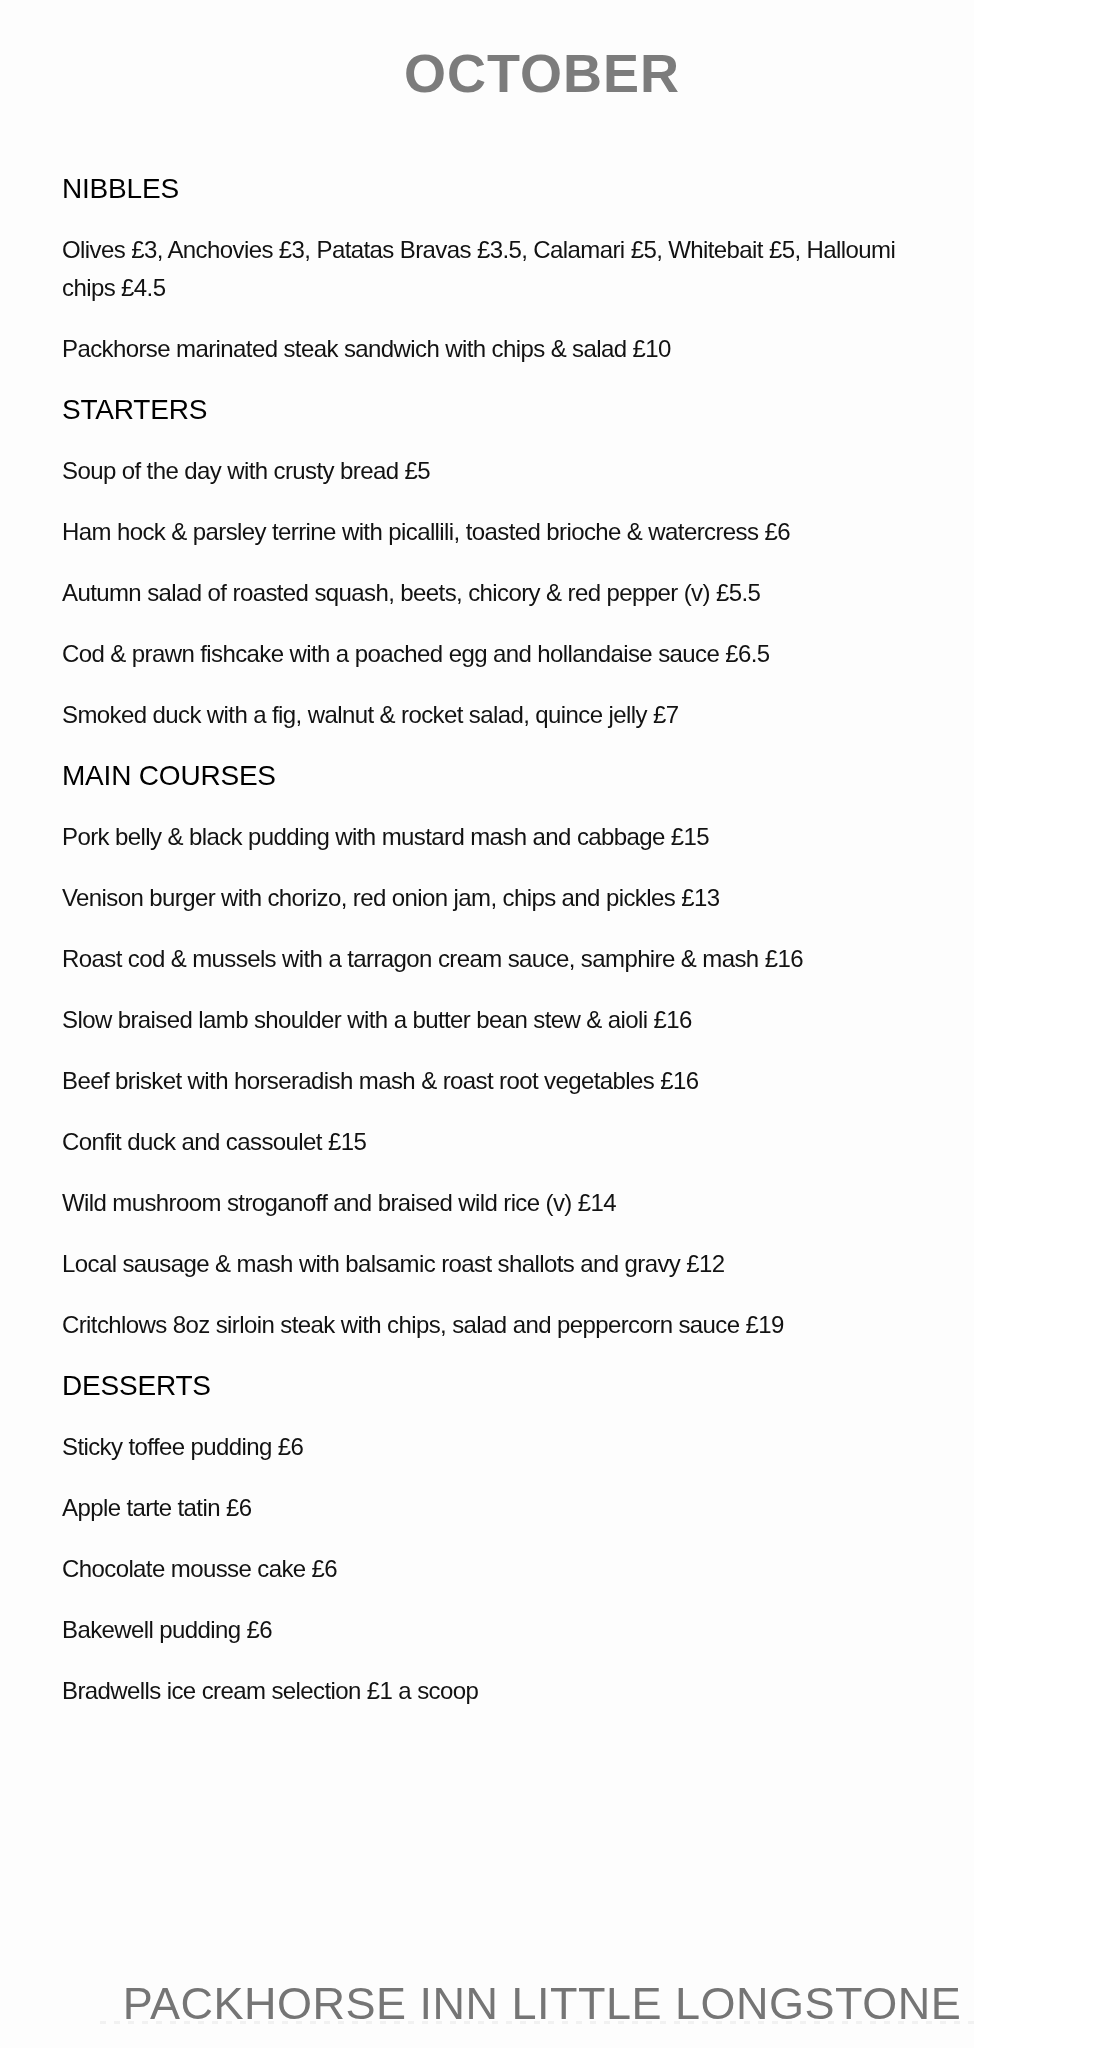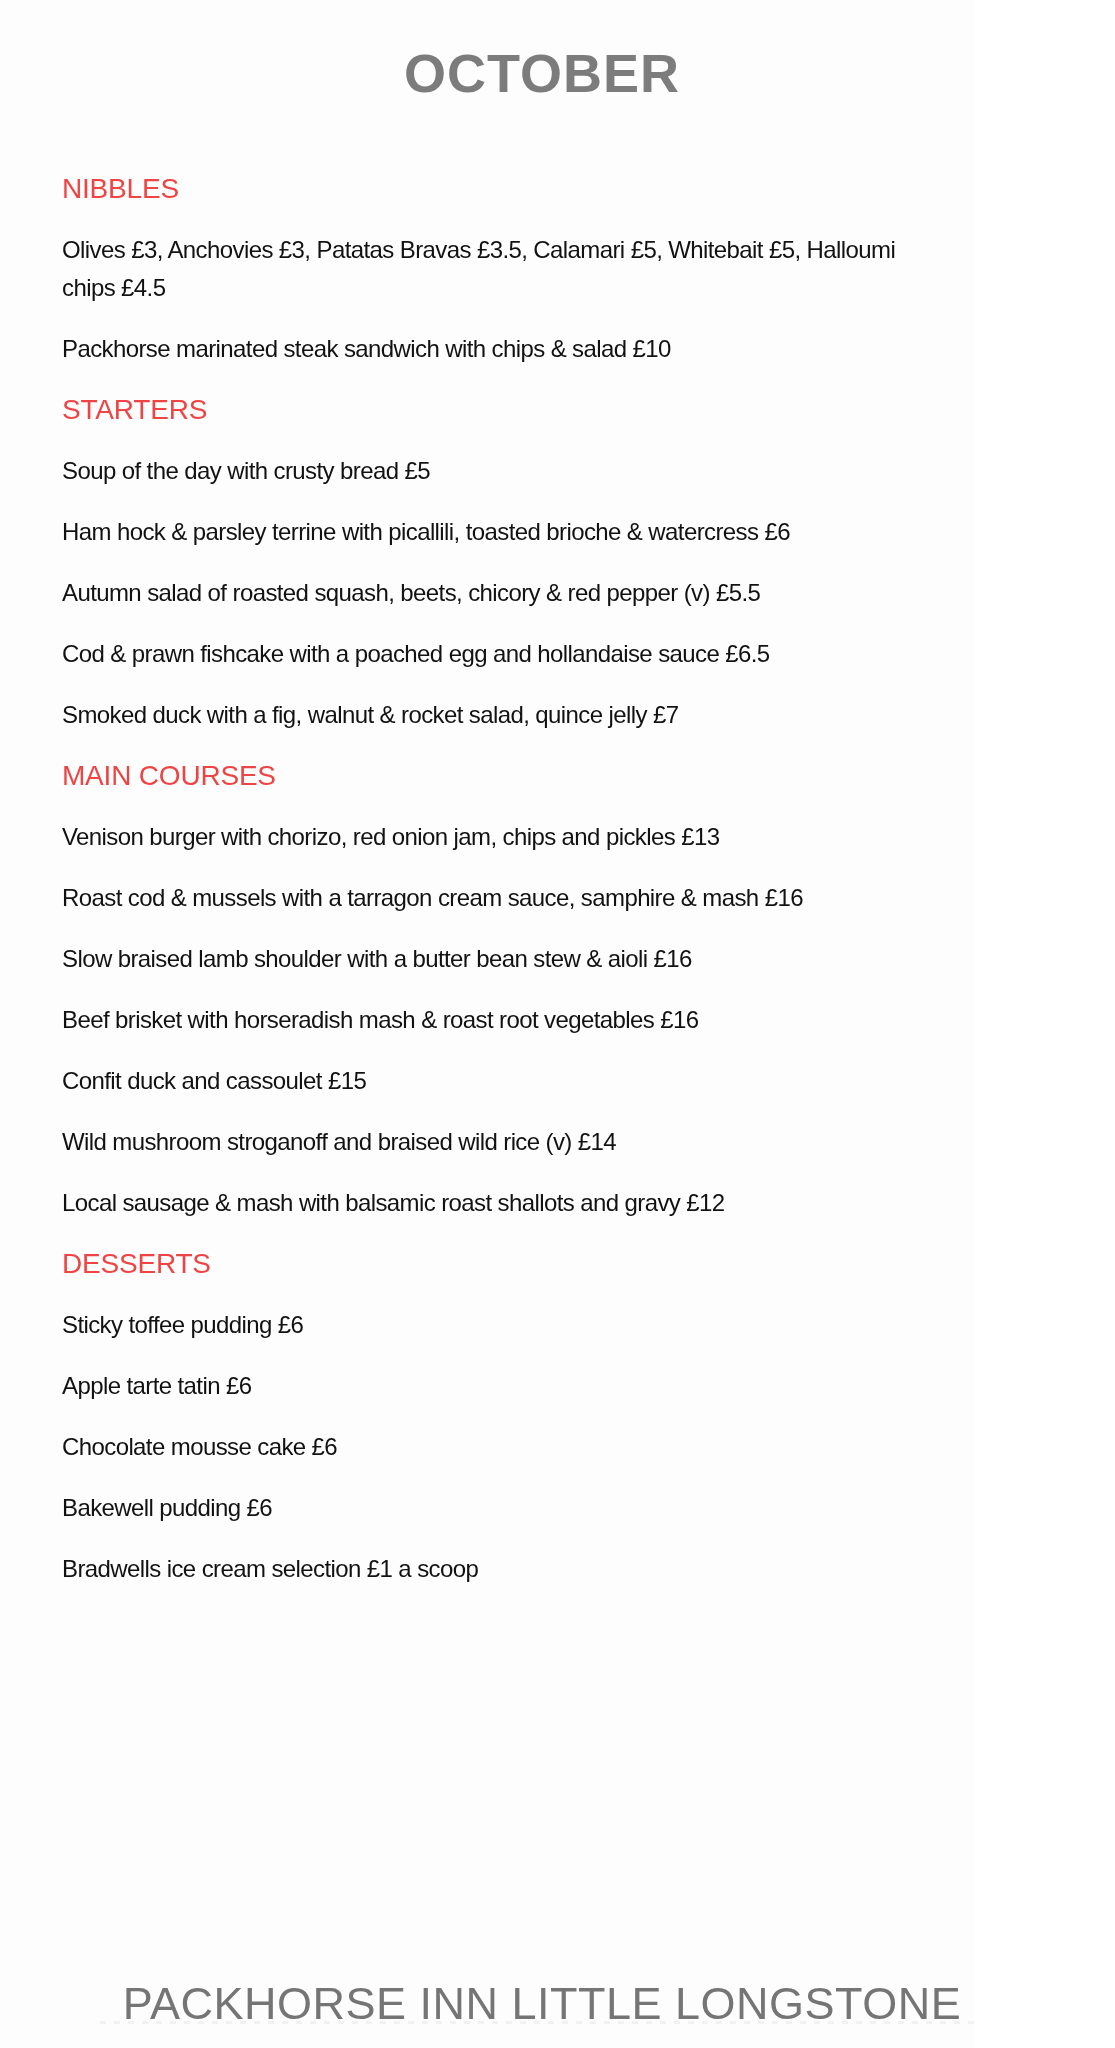--- a/index.html
+++ b/index.html
@@ -32,21 +32,21 @@
   }
   .menu {
     margin: 70px 50px 0 62px;
   }
   .section-heading {
     margin: 0 0 23px 0;
     font-size: 28px;
     line-height: 38px;
     font-weight: 400;
     letter-spacing: -0.2px;
-    color: #ef4444;
+    color: #000000;
   }
   .menu-item {
     margin: 0 0 23px 0;
     font-size: 24px;
     line-height: 38px;
     font-weight: 400;
     letter-spacing: -0.6px;
     color: #121212;
     white-space: pre-line;
   }
@@ -94,27 +94,29 @@
       <h2 class="section-heading">STARTERS</h2>
       <p class="menu-item">Soup of the day with crusty bread £5</p>
       <p class="menu-item">Ham hock &amp; parsley terrine with picallili, toasted brioche &amp; watercress £6</p>
       <p class="menu-item">Autumn salad of roasted squash, beets, chicory &amp; red pepper (v) £5.5</p>
       <p class="menu-item">Cod &amp; prawn fishcake with a poached egg and hollandaise sauce £6.5</p>
       <p class="menu-item">Smoked duck with a fig, walnut &amp; rocket salad, quince jelly £7</p>
     </section>
 
     <section>
       <h2 class="section-heading">MAIN COURSES</h2>
+      <p class="menu-item">Pork belly &amp; black pudding with mustard mash and cabbage £15</p>
       <p class="menu-item">Venison burger with chorizo, red onion jam, chips and pickles £13</p>
       <p class="menu-item">Roast cod &amp; mussels with a tarragon cream sauce, samphire &amp; mash £16</p>
       <p class="menu-item">Slow braised lamb shoulder with a butter bean stew &amp; aioli £16</p>
       <p class="menu-item">Beef brisket with horseradish mash &amp; roast root vegetables £16</p>
       <p class="menu-item">Confit duck and cassoulet £15</p>
       <p class="menu-item">Wild mushroom stroganoff and braised wild rice (v) £14</p>
       <p class="menu-item">Local sausage &amp; mash with balsamic roast shallots and gravy £12</p>
+      <p class="menu-item">Critchlows 8oz sirloin steak with chips, salad and peppercorn sauce £19</p>
     </section>
 
     <section>
       <h2 class="section-heading">DESSERTS</h2>
       <p class="menu-item">Sticky toffee pudding £6</p>
       <p class="menu-item">Apple tarte tatin £6</p>
       <p class="menu-item">Chocolate mousse cake £6</p>
       <p class="menu-item">Bakewell pudding £6</p>
       <p class="menu-item">Bradwells ice cream selection £1 a scoop</p>
     </section>

